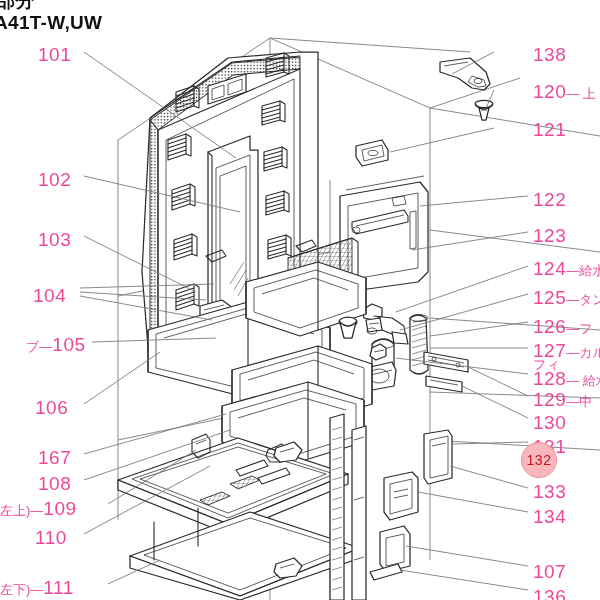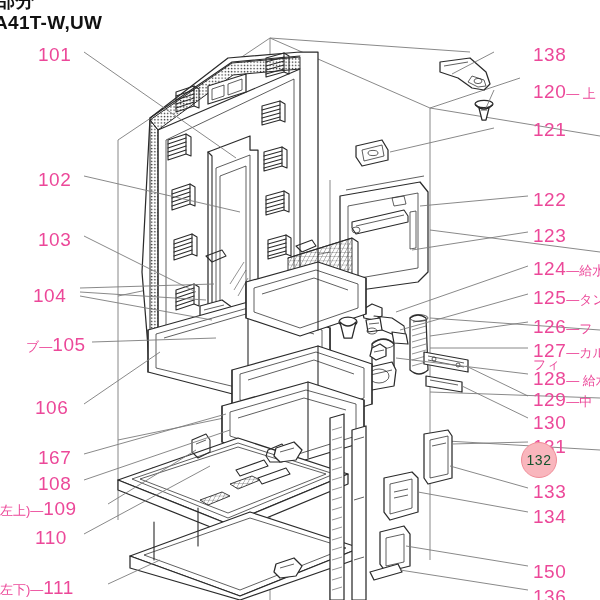--- a/index.html
+++ b/index.html
@@ -406,19 +406,19 @@
       <div class="lbl r" style="left: 533px; top: 259px;"><span>124</span><span class="jp">—給水</span></div>
       <div class="lbl r" style="left: 533px; top: 288px;"><span>125</span><span class="jp">—タン</span></div>
       <div class="lbl r" style="left: 533px; top: 317px;"><span>126</span><span class="jp">—フ</span></div>
       <div class="lbl r" style="left: 533px; top: 341px;"><span>127</span><span class="jp">—カル</span><span class="sub">フィ</span></div>
       <div class="lbl r" style="left: 533px; top: 369px;"><span>128</span><span class="jp">— 給水</span></div>
       <div class="lbl r" style="left: 533px; top: 390px;"><span>129</span><span class="jp">—中</span></div>
       <div class="lbl r" style="left: 533px; top: 413px;"><span>130</span></div>
       <div class="lbl r" style="left: 533px; top: 437px;"><span>131</span></div>
       <div class="lbl r" style="left: 533px; top: 482px;"><span>133</span></div>
       <div class="lbl r" style="left: 533px; top: 507px;"><span>134</span></div>
-      <div class="lbl r" style="left: 533px; top: 562px;"><span>150</span></div>
+      <div class="lbl r" style="left: 533px; top: 562px;"><span>107</span></div>
       <div class="lbl r" style="left: 533px; top: 587px;"><span>136</span></div>
     </div>
 
-  <div class="hl" style="left: 521px; top: 442px; background: rgb(249, 182, 189); border-color: rgb(240, 141, 152); color: #14532d;">132</div>
+  <div class="hl" style="left: 521px; top: 442px; background: rgb(249, 182, 189); border-color: rgb(240, 141, 152); color: #b91c1c;">132</div>
 
 </div>
 
 </body></html>

